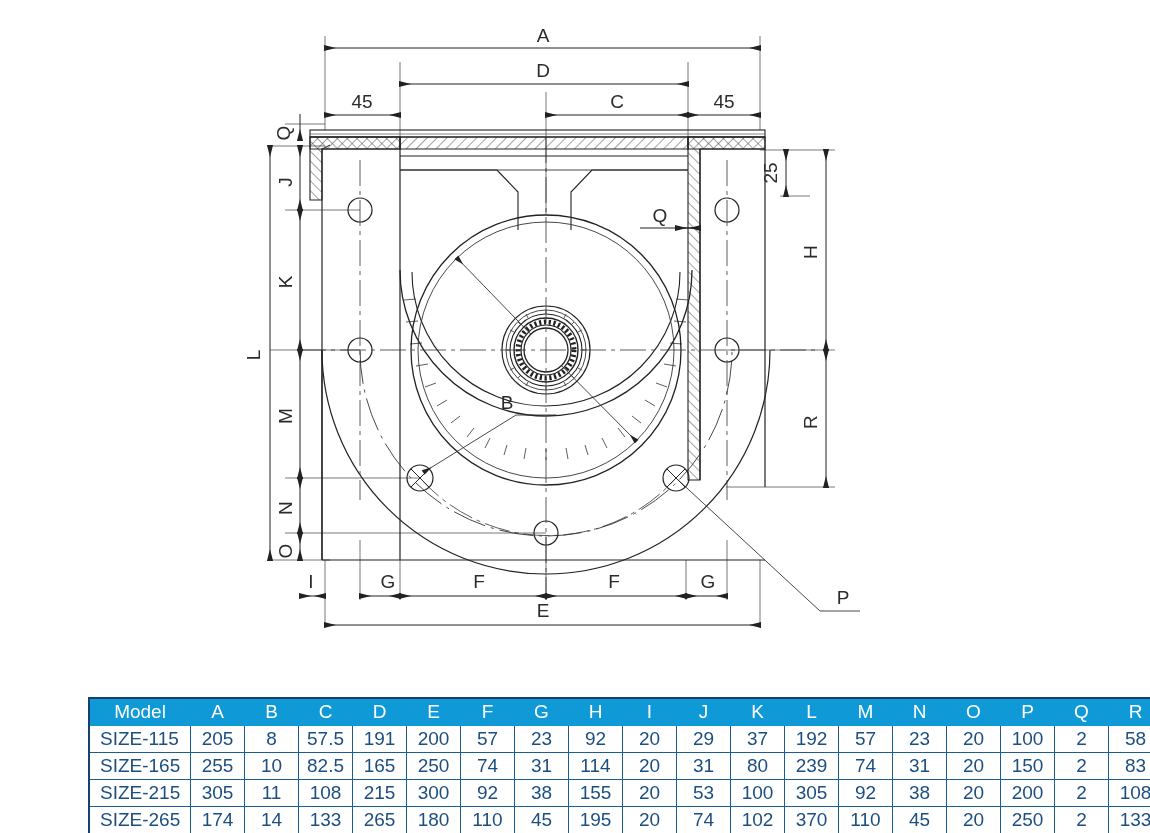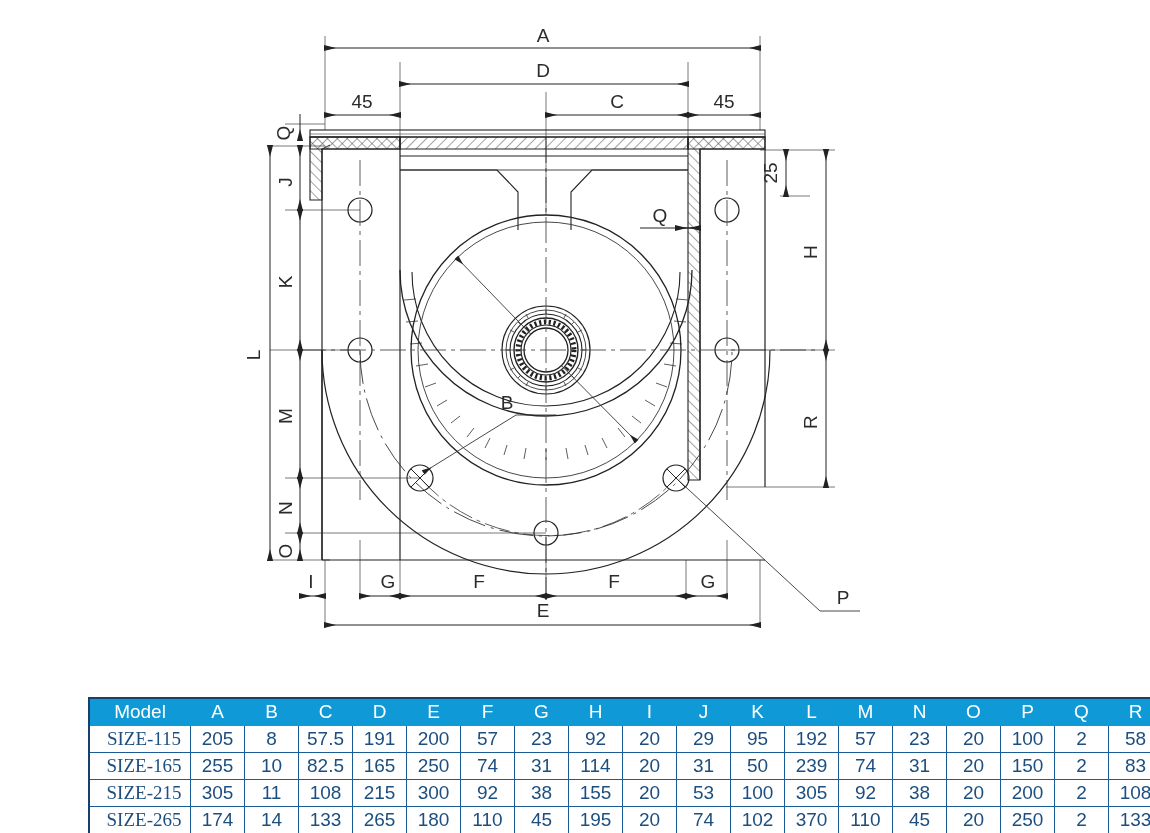--- a/index.html
+++ b/index.html
@@ -63,23 +63,22 @@
     font-weight: normal;
     border-color: #0f9ad7;
   }
   table.spec th.model-col { }
   table.spec td {
     background: #ffffff;
     color: #1c4e80;
     font-weight: normal;
   }
   table.spec td.model-cell {
-    text-align: center;
+    text-align: left;
     padding-left: 10px;
-    font-family: Liberation Serif, serif;
   }
 </style>
 </head>
 <body>
 
 <div id="page">
 
   <div id="drawing-area">
     <svg id="drawing-svg" width="1150" height="670" viewBox="0 0 1150 670" xmlns="http://www.w3.org/2000/svg">
       <defs>
@@ -398,42 +397,42 @@
             <td>205</td>
             <td>8</td>
             <td>57.5</td>
             <td>191</td>
             <td>200</td>
             <td>57</td>
             <td>23</td>
             <td>92</td>
             <td>20</td>
             <td>29</td>
-            <td>95</td>
+            <td>37</td>
             <td>192</td>
             <td>57</td>
             <td>23</td>
             <td>20</td>
             <td>100</td>
             <td>2</td>
             <td>58</td>
           </tr>
           <tr>
             <td class="model-cell">SIZE-165</td>
             <td>255</td>
             <td>10</td>
             <td>82.5</td>
             <td>165</td>
             <td>250</td>
             <td>74</td>
             <td>31</td>
             <td>114</td>
             <td>20</td>
             <td>31</td>
-            <td>50</td>
+            <td>80</td>
             <td>239</td>
             <td>74</td>
             <td>31</td>
             <td>20</td>
             <td>150</td>
             <td>2</td>
             <td>83</td>
           </tr>
           <tr>
             <td class="model-cell">SIZE-215</td>

